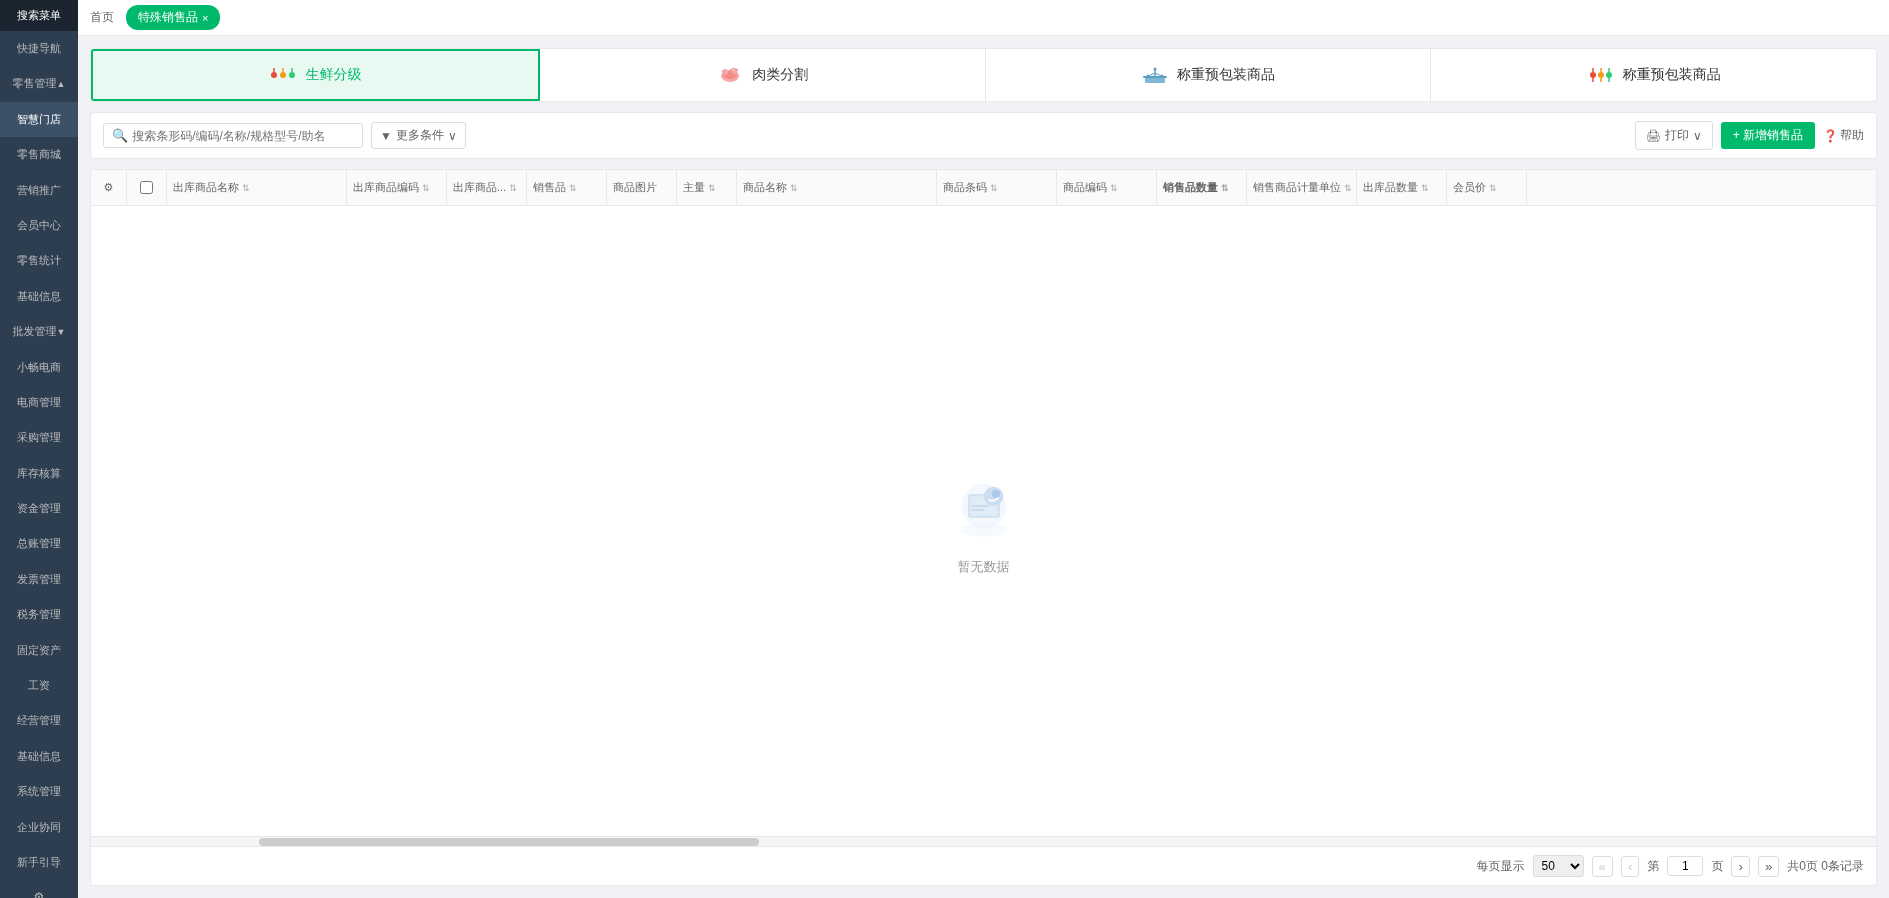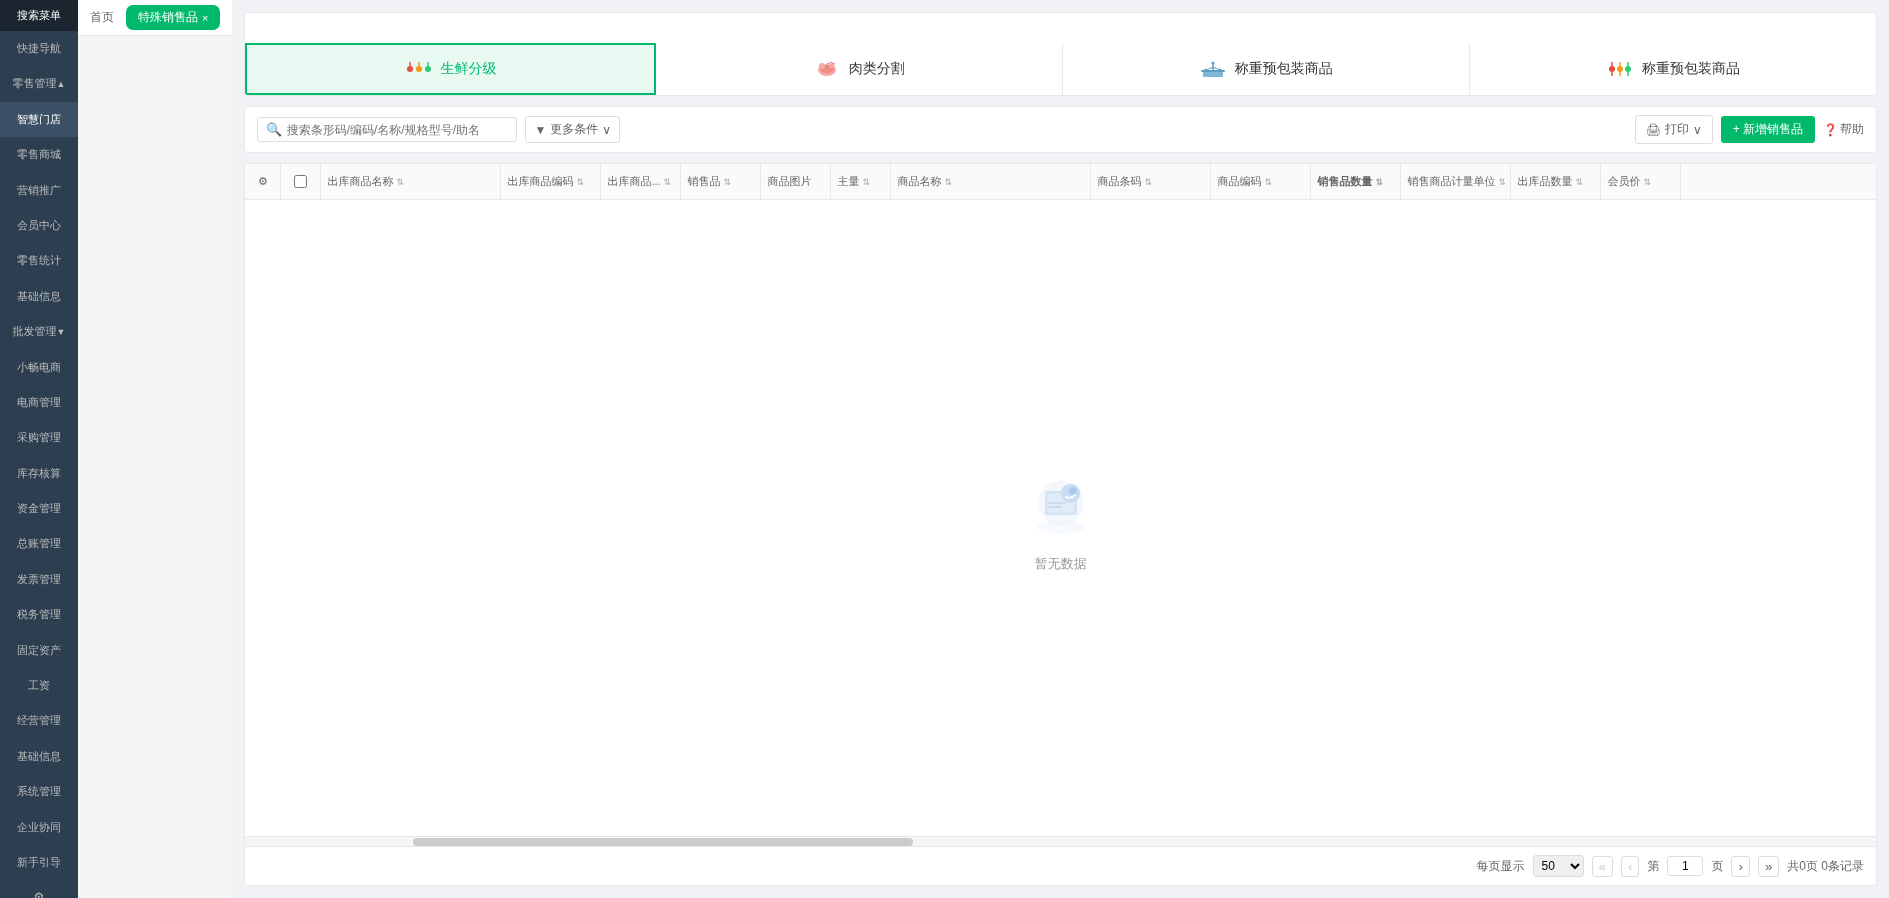--- a/index.html
+++ b/index.html
@@ -57,21 +57,21 @@
       align-items: center;
       justify-content: center;
       color: #bbb;
       cursor: pointer;
     }
 
     
     .main {
       flex: 1;
       display: flex;
-      flex-direction: row;
+      flex-direction: column;
       height: 100%;
       overflow: hidden;
     }
 
     
     .topbar {
       background: #fff;
       border-bottom: 1px solid #e8e8e8;
       padding: 0 12px;
       display: flex;
@@ -84,21 +84,21 @@
       align-items: center;
       gap: 6px;
       font-size: 12px;
       color: #666;
     }
     .topbar-breadcrumb .home { color: #666; }
     .topbar-tab {
       background: #00b96b;
       color: #fff;
       padding: 4px 12px;
-      border-radius: 7px;
+      border-radius: 12px;
       font-size: 12px;
       display: flex;
       align-items: center;
       gap: 4px;
     }
     .topbar-tab .close-x { cursor: pointer; font-size: 11px; }
 
     
     .content {
       flex: 1;
@@ -125,21 +125,20 @@
       display: flex;
       align-items: center;
       justify-content: center;
       gap: 8px;
       padding: 14px 20px;
       cursor: pointer;
       font-size: 14px;
       color: #333;
       border-right: 1px solid #e8e8e8;
       position: relative;
-      margin-top: 30px;
     }
     .category-tab:last-child { border-right: none; }
     .category-tab.active {
       background: #e8f9f2;
       border: 2px solid #00b96b;
       color: #00b96b;
     }
     .category-tab .tab-icon-img { width: 28px; height: 20px; display: flex; align-items: center; justify-content: center; }
 
     

